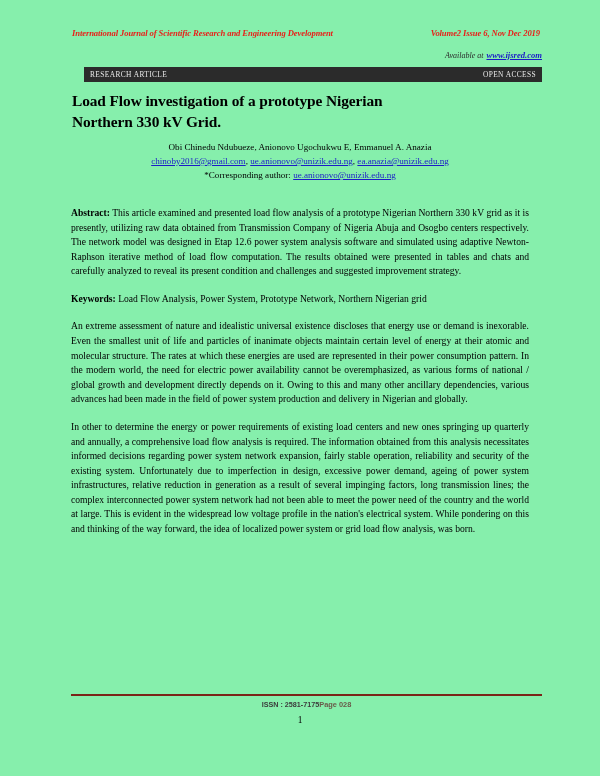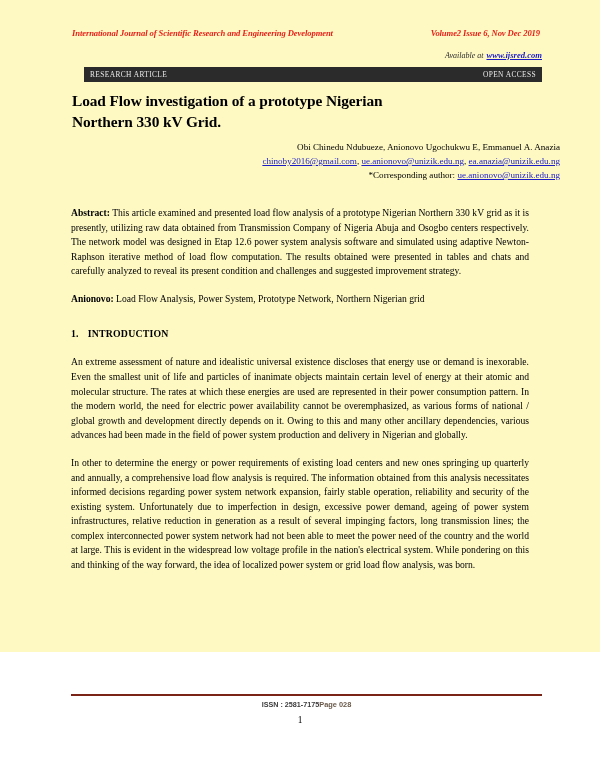--- a/index.html
+++ b/index.html
@@ -10,25 +10,25 @@
   body {
     width: 600px;
     height: 776px;
     font-family: "Liberation Serif", "DejaVu Serif", serif;
     color: #000000;
     position: relative;
     overflow: hidden;
   }
   .page {
     width: 600px;
-    height: 652px;
+    height: 776px;
     box-sizing: border-box;
     padding: 0;
     position: relative;
-    background: #fef9c3;
+    background: #86efac;
   }
 
   
   .journal-header {
     position: absolute;
     left: 72px;
     right: 58px;
     top: 28px;
     display: flex;
     justify-content: space-between;
@@ -92,21 +92,21 @@
     line-height: 1.38;
     letter-spacing: -0.1px;
   }
 
   
   .authors-block {
     position: absolute;
     left: 40px;
     right: 40px;
     top: 140px;
-    text-align: right;
+    text-align: center;
     font-size: 9.1px;
     line-height: 1.55;
   }
   .affiliation { font-size: 9.1px; }
   .emails a, .emails span.mail {
     color: #1b1bc8;
     text-decoration: underline;
   }
   .corresponding .mail {
     color: #1b1bc8;
@@ -197,23 +197,22 @@
   <div class="authors-block">
     <div>Obi Chinedu Ndubueze, Anionovo Ugochukwu E, Emmanuel A. Anazia</div>
     <div class="emails"><span class="mail">chinoby2016@gmail.com</span>, <span class="mail">ue.anionovo@unizik.edu.ng</span>, <span class="mail">ea.anazia@unizik.edu.ng</span></div>
     <div class="corresponding"><span>*Corresponding author:</span> <span class="mail">ue.anionovo@unizik.edu.ng</span></div>
   </div>
 
   <div class="body-col">
 
     <p class="just"><span class="lead">Abstract:</span><span> This article examined and presented load flow analysis of a prototype Nigerian Northern 330 kV grid as it is presently, utilizing raw data obtained from Transmission Company of Nigeria Abuja and Osogbo centers respectively. The network model was designed in Etap 12.6 power system analysis software and simulated using adaptive Newton-Raphson iterative method of load flow computation. The results obtained were presented in tables and chats and carefully analyzed to reveal its present condition and challenges and suggested improvement strategy.</span></p>
 
-    <p class="just keywords"><span class="lead">Anionovo:</span><span> Load Flow Analysis, Power System, Prototype Network, Northern Nigerian grid</span></p>
-
-    <div class="section-heading"><span class="num">1.</span><span>INTRODUCTION</span></div>
+    <p class="just keywords"><span class="lead">Keywords:</span><span> Load Flow Analysis, Power System, Prototype Network, Northern Nigerian grid</span></p>
+
 
     <p class="just">An extreme assessment of nature and idealistic universal existence discloses that energy use or demand is inexorable. Even the smallest unit of life and particles of inanimate objects maintain certain level of energy at their atomic and molecular structure. The rates at which these energies are used are represented in their power consumption pattern. In the modern world, the need for electric power availability cannot be overemphasized, as various forms of national / global growth and development directly depends on it. Owing to this and many other ancillary dependencies, various advances had been made in the field of power system production and delivery in Nigerian and globally.</p>
 
     <p class="just">In other to determine the energy or power requirements of existing load centers and new ones springing up quarterly and annually, a comprehensive load flow analysis is required. The information obtained from this analysis necessitates informed decisions regarding power system network expansion, fairly stable operation, reliability and security of the existing system. Unfortunately due to imperfection in design, excessive power demand, ageing of power system infrastructures, relative reduction in generation as a result of several impinging factors, long transmission lines; the complex interconnected power system network had not been able to meet the power need of the country and the world at large. This is evident in the widespread low voltage profile in the nation's electrical system. While pondering on this and thinking of the way forward, the idea of localized power system or grid load flow analysis, was born.</p>
 
   </div>
 
   <div class="footer-rule"></div>
   <div class="footer-row">
     <span>ISSN : 2581-7175</span>

